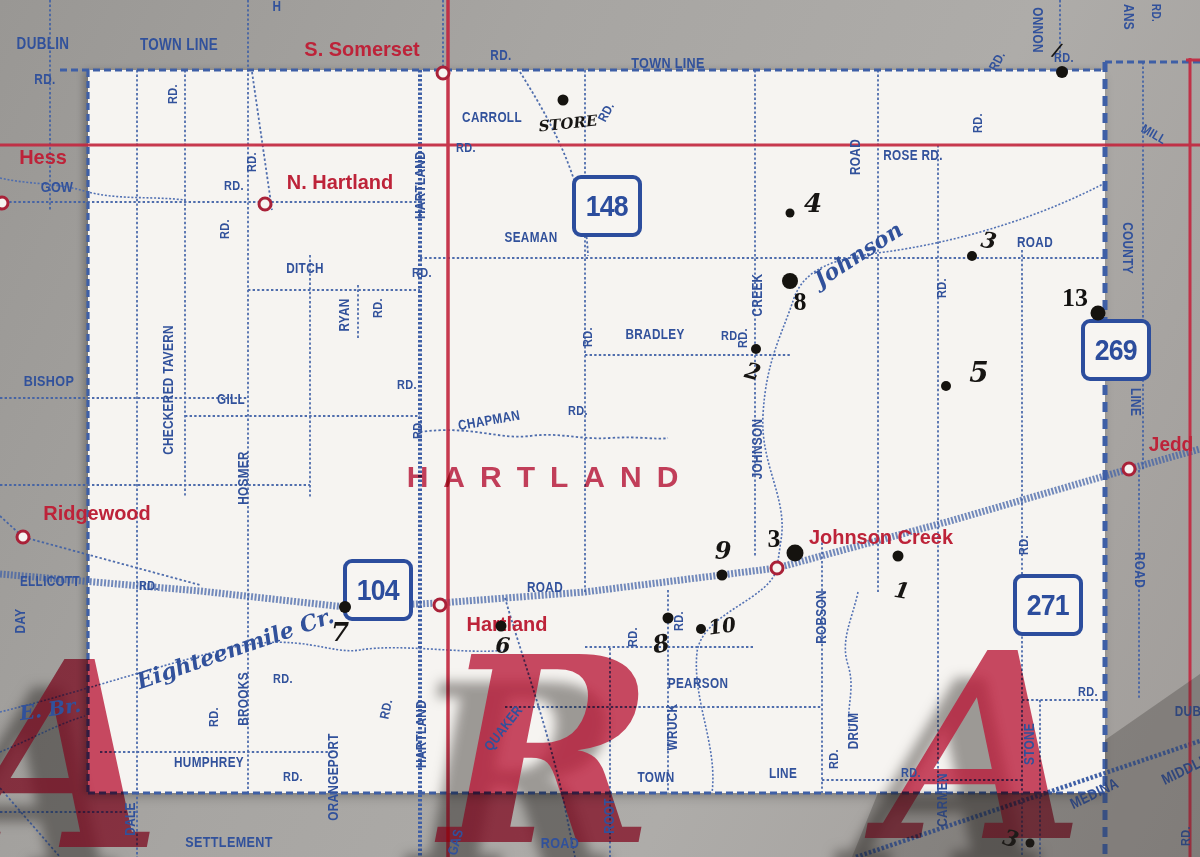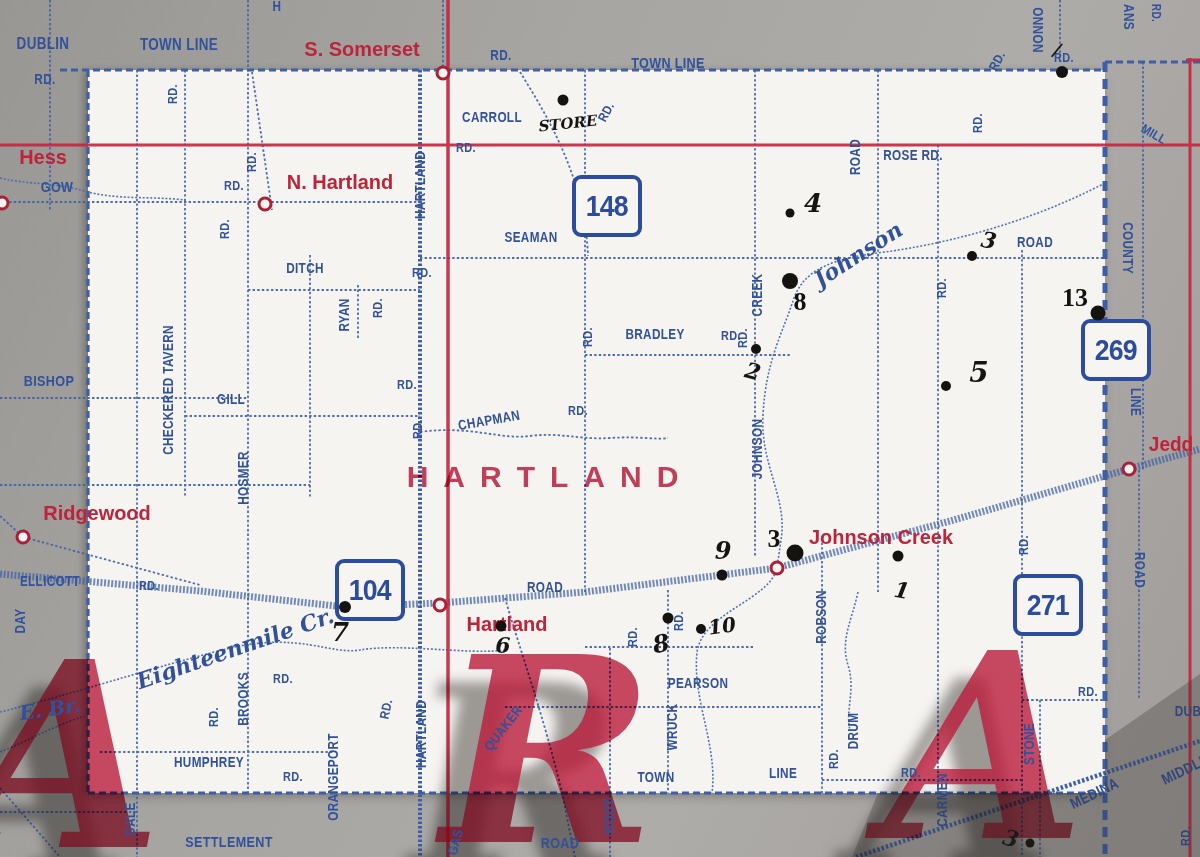--- a/index.html
+++ b/index.html
@@ -219,21 +219,21 @@
       <div class="place" style="left: 97px; top: 512px; font-size: 21px;">Ridgewood</div>
       <div class="place" style="left: 507px; top: 623px; font-size: 21px;">Hartland</div>
       <div class="place" style="left: 881px; top: 536px; font-size: 21px;">Johnson Creek</div>
       <div class="place" style="left: 1171px; top: 444px; font-size: 20px;">Jedd</div>
     </div>
 
   <div id="shields">
       <div class="shield" style="left: 607px; top: 206px;">
         <span>148</span>
       </div>
-      <div class="shield" style="left: 370px; top: 590px; text-align: right;">
+      <div class="shield" style="left: 378px; top: 590px; text-align: right;">
         <span>104</span>
       </div>
       <div class="shield" style="left: 1116px; top: 350px;">
         <span>269</span>
       </div>
       <div class="shield" style="left: 1048px; top: 605px;">
         <span>271</span>
       </div>
     </div>
 

